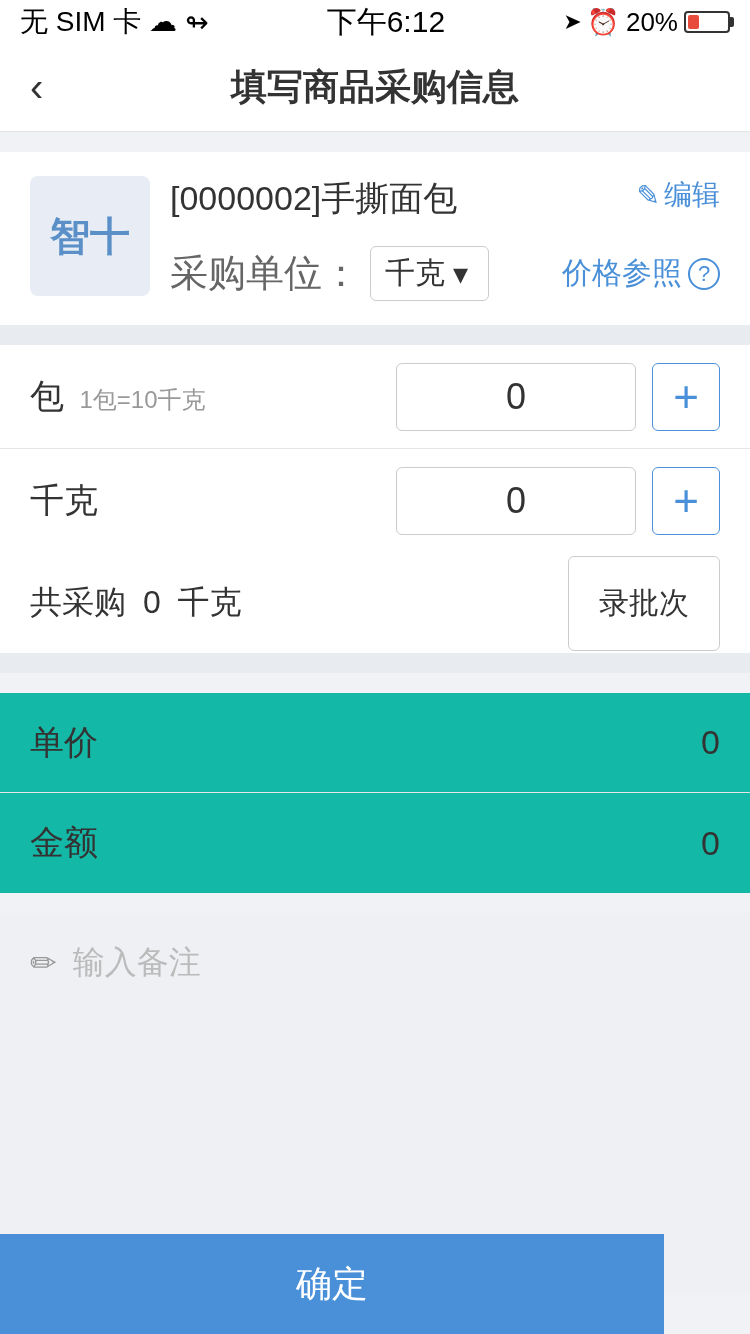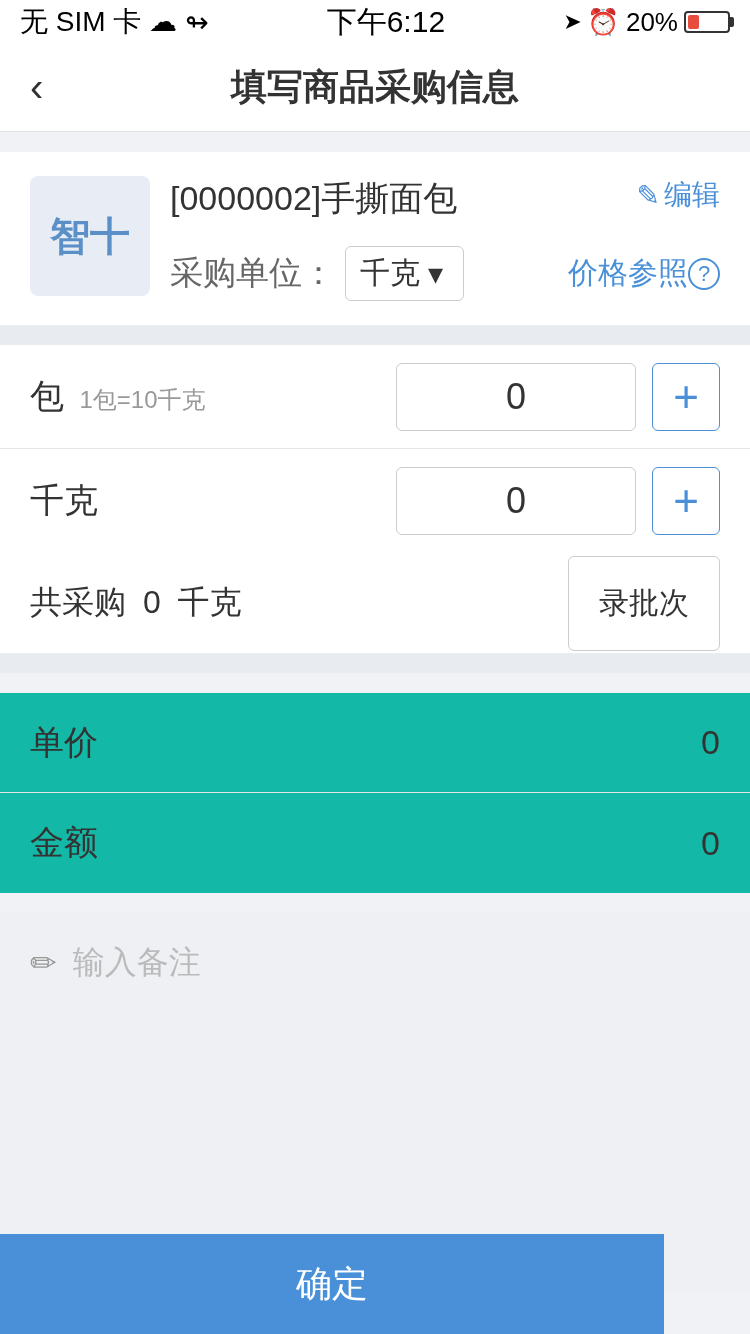--- a/index.html
+++ b/index.html
@@ -121,40 +121,41 @@
       cursor: pointer;
       white-space: nowrap;
     }
     .unit-row {
       display: flex;
       align-items: center;
       justify-content: space-between;
       margin-top: 24px;
     }
     .unit-label {
-      font-size: 33px;
+      font-size: 38px;
       color: #666;
     }
     .unit-select {
       border: 1px solid #ccc;
       border-radius: 6px;
       padding: 6px 20px 6px 14px;
       font-size: 30px;
       color: #333;
       display: flex;
       align-items: center;
       gap: 8px;
       background: #fff;
       cursor: pointer;
     }
     .price-ref {
       color: #4a90d9;
       font-size: 30px;
       display: flex;
       align-items: center;
+      gap: 6px;
       cursor: pointer;
     }
     .help-circle {
       width: 32px; height: 32px;
       border: 2px solid #4a90d9;
       border-radius: 50%;
       display: flex;
       align-items: center;
       justify-content: center;
       font-size: 22px;

